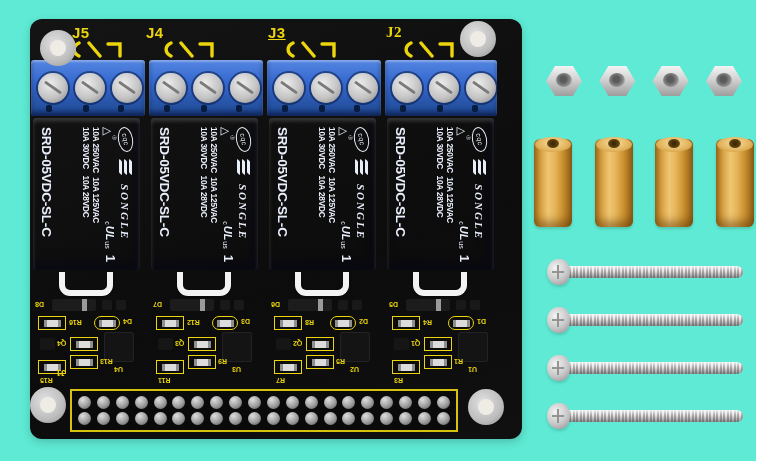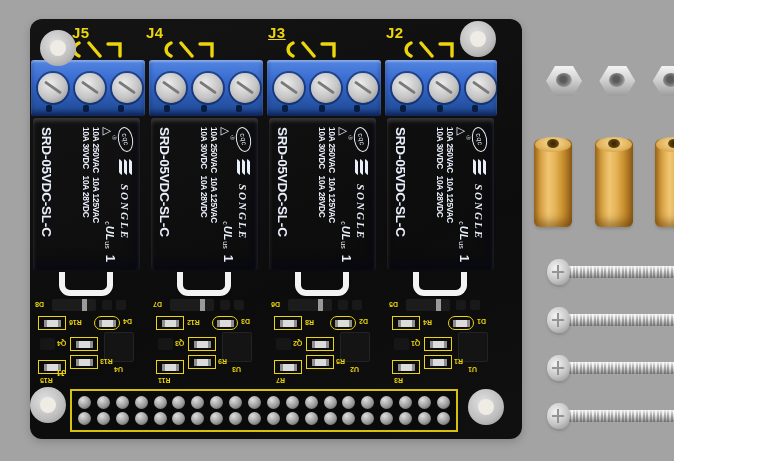--- a/index.html
+++ b/index.html
@@ -1,33 +1,33 @@
 <!DOCTYPE html>
 <html><head>
 <meta charset="utf-8">
 <style>
   html,body{margin:0;padding:0;background:#fff;}
   *{box-sizing:border-box;}
-  .stage{position:relative;width:674px;height:461px;background:#a3a3a3;overflow:hidden;
+  .stage{position:relative;width:756px;height:461px;background:#5eead4;overflow:hidden;
          font-family:"Liberation Sans",sans-serif;}
 
   
   .board{position:absolute;left:30px;top:19px;width:492px;height:420px;
          background:linear-gradient(160deg,#141414 0%,#0c0c0c 60%,#101010 100%);
          border-radius:12px;box-shadow:0 3px 8px rgba(0,0,0,.18);}
   .hole{position:absolute;width:36px;height:36px;border-radius:50%;
         background:radial-gradient(circle at 42% 38%,#e2e2e2,#bdbdbd 60%,#8f8f8f 100%);
         display:flex;align-items:center;justify-content:center;}
   .hole-center{width:16px;height:16px;border-radius:50%;background:#efece6;}
   .hole-tl{left:10px;top:11px;} .hole-tr{left:430px;top:2px;}
   .hole-bl{left:0px;top:368px;} .hole-br{left:438px;top:370px;}
 
   .conn-label{position:absolute;top:5px;color:#ecd50c;font-size:15px;font-weight:bold;
               letter-spacing:.5px;}
-  .cl-0{left:42px;} .cl-1{left:116px;} .cl-2{left:238px;text-decoration:underline;} .cl-3{left:356px;}
+  .cl-0{left:42px;} .cl-1{left:116px;} .cl-2{left:238px;text-decoration:underline;} .cl-3{left:356px;font-family:Liberation Serif, serif;}
   .csym{position:absolute;top:22px;}
   .cs-0{left:38px;} .cs-1{left:130px;} .cs-2{left:252px;} .cs-3{left:370px;}
 
   
   .tblock{position:absolute;top:41px;height:56px;width:114px;border-radius:3px;
           background:linear-gradient(180deg,#5486e2 0%,#3568cd 40%,#24509f 85%,#1c4188 100%);
           box-shadow:inset 0 2px 2px rgba(255,255,255,.3), inset 0 -4px 5px rgba(0,0,30,.45);
           display:flex;align-items:center;}
   .tb-0{left:1px;} .tb-1{left:119px;} .tb-2{left:237px;} .tb-3{left:355px;width:112px;}
   .tscrew{position:relative;width:30px;height:30px;margin-left:7px;border-radius:50%;

